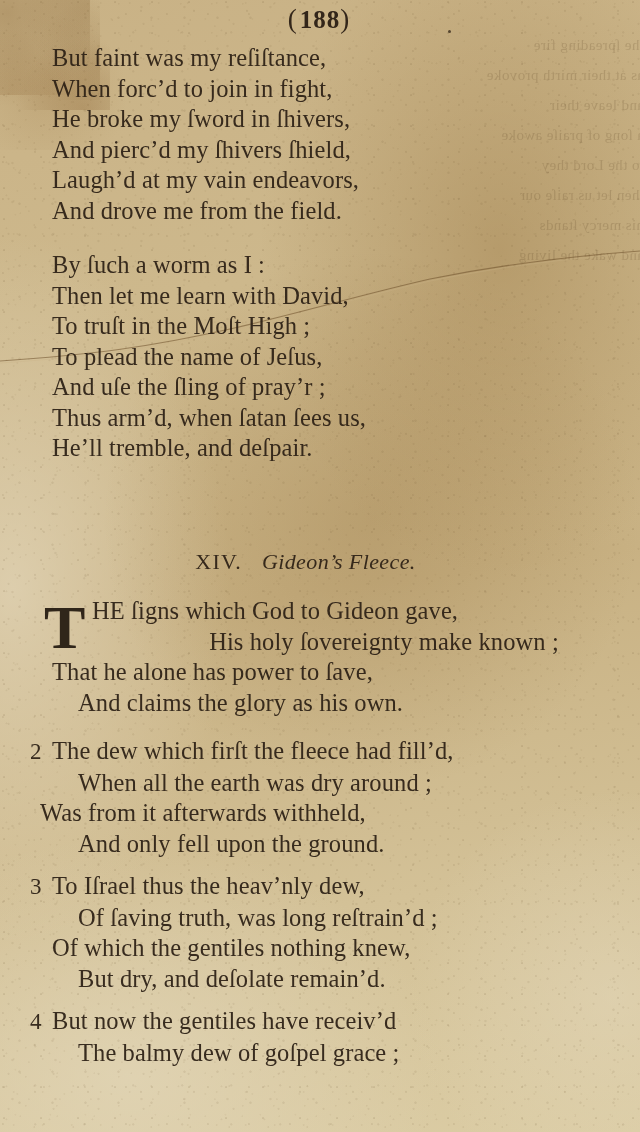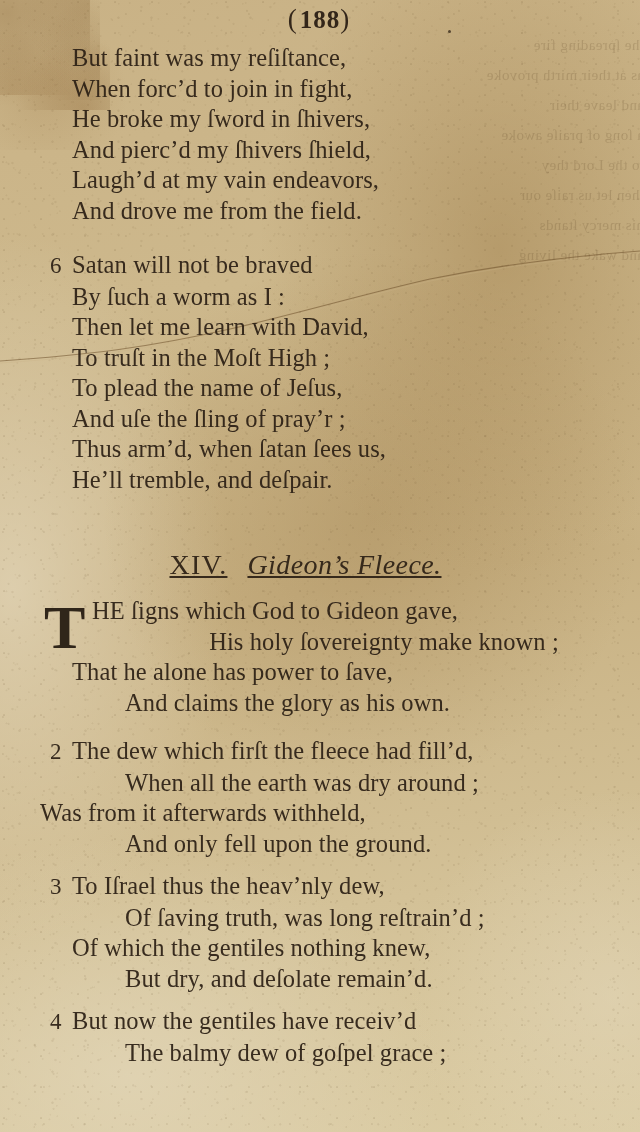--- a/index.html
+++ b/index.html
@@ -120,42 +120,41 @@
     border-radius: 50%;
     opacity: .8;
   }
 
   .block { position: absolute; left: 0; width: 640px; }
 
   .ln {
     font-size: 24.5px;
     line-height: 30.5px;
     white-space: pre;
-    padding-left: 72px;
+    padding-left: 52px;
     color: #2c2015;
     letter-spacing: .1px;
   }
-  .ln.ind  { padding-left: 78px; margin-left: 47px; }
+  .ln.ind  { padding-left: 78px; }
   .ln.ind2 { padding-left: 92px; }
 
   
   .vnum {
     display: inline-block;
     width: 22px;
     margin-left: -22px;
     font-size: 23px;
   }
 
   .hymn-title {
     position: absolute;
     left: 0; width: 611px;
     text-align: center;
-    font-size: 28px;
+    font-size: 22px;
     color: #2c2015;
-    text-decoration: underline;
   }
   .hymn-title .numeral {
     font-style: normal;
     letter-spacing: 1.2px;
     margin-right: 20px;
   }
   .hymn-title .caption {
     font-style: italic;
     letter-spacing: .4px;
   }
@@ -209,21 +208,20 @@
     <div class="block ink-fade" style="top:43px;">
       <div class="ln">But faint was my reſiſtance,</div>
       <div class="ln">When forc’d to join in fight,</div>
       <div class="ln">He broke my ſword in ſhivers,</div>
       <div class="ln">And pierc’d my ſhivers ſhield,</div>
       <div class="ln">Laugh’d at my vain endeavors,</div>
       <div class="ln">And drove me from the field.</div>
     </div>
 
     <div class="block ink-fade" style="top:250px;">
-      <div class="ln"><span class="vnum">6</span><span>Satan will not be braved</span></div>
       <div class="ln">By ſuch a worm as I :</div>
       <div class="ln">Then let me learn with David,</div>
       <div class="ln">To truſt in the Moſt High ;</div>
       <div class="ln">To plead the name of Jeſus,</div>
       <div class="ln">And uſe the ſling of pray’r ;</div>
       <div class="ln">Thus arm’d, when ſatan ſees us,</div>
       <div class="ln">He’ll tremble, and deſpair.</div>
     </div>
 
     <div class="hymn-title ink-fade" style="top:549px;">

